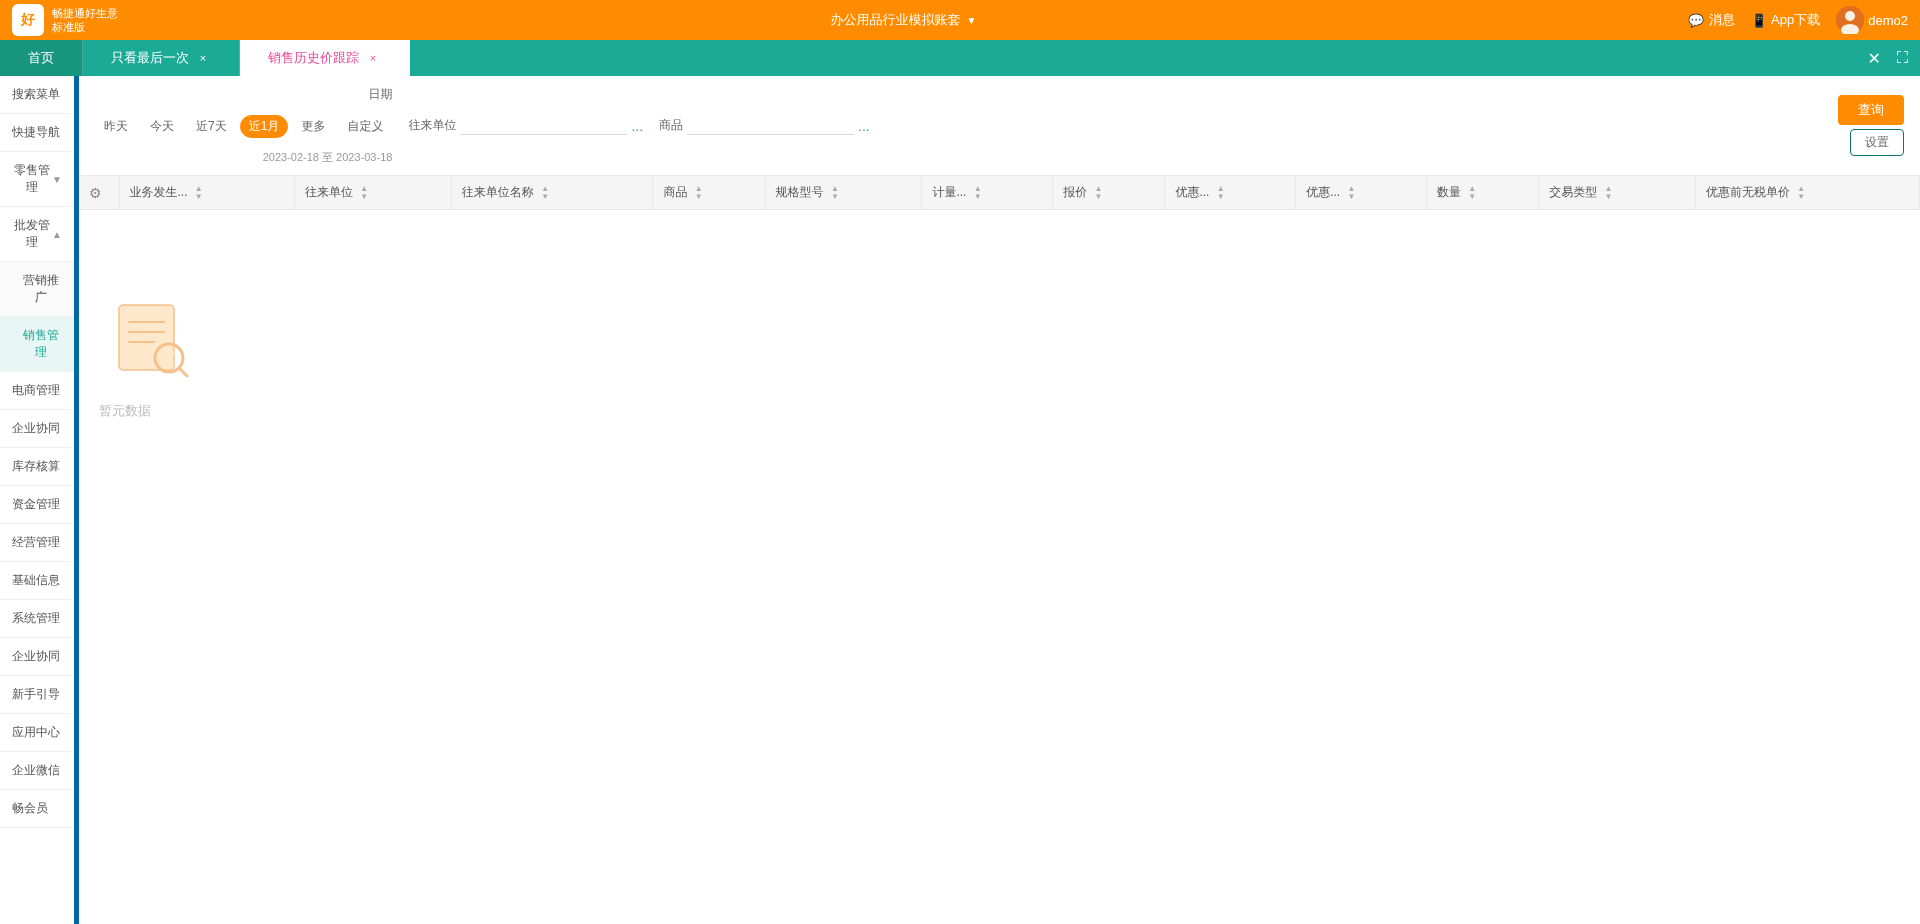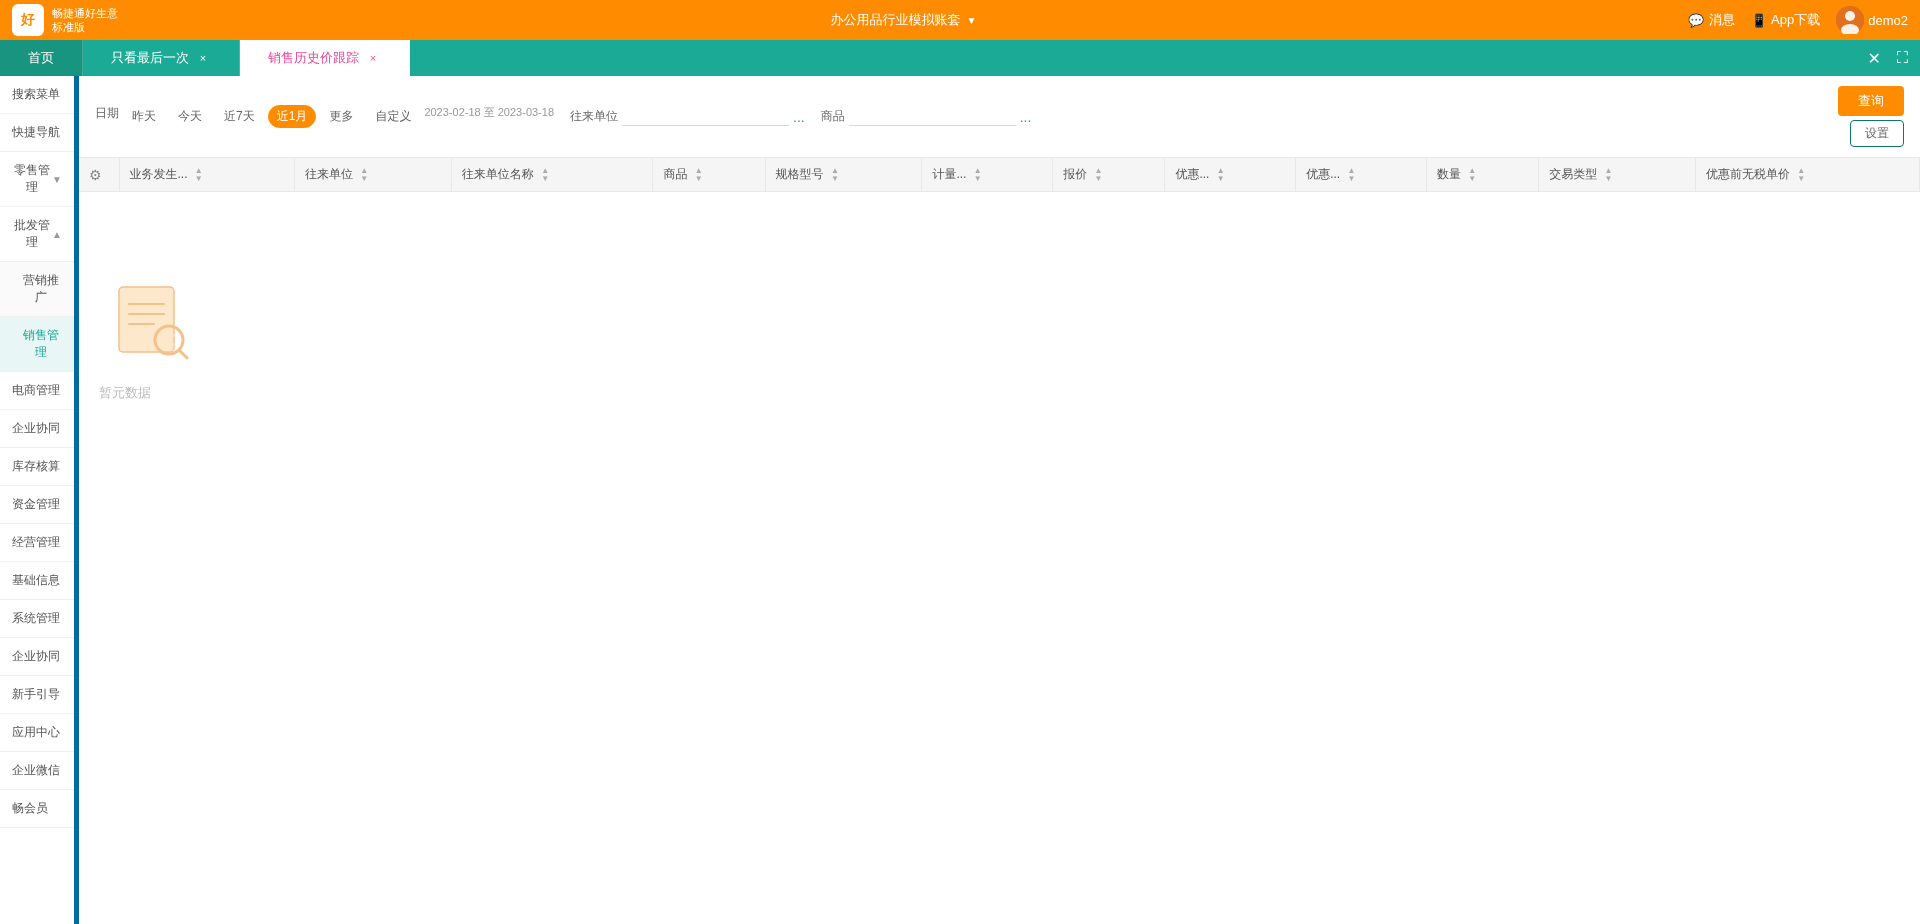--- a/index.html
+++ b/index.html
@@ -215,22 +215,23 @@
       background: white;
       padding: 10px 16px;
       border-bottom: 1px solid #e8e8e8;
       display: flex;
       align-items: center;
       gap: 16px;
       flex-wrap: wrap;
     }
     .filter-group {
       display: flex;
-      align-items: flex-start;
-      gap: 4px;
+      align-items: flex-end;
+      gap: 12px;
+      flex-direction: column;
     }
     .filter-label {
       color: #666;
       font-size: 12px;
       white-space: nowrap;
     }
     .date-options {
       display: flex;
       align-items: center;
       gap: 4px;

